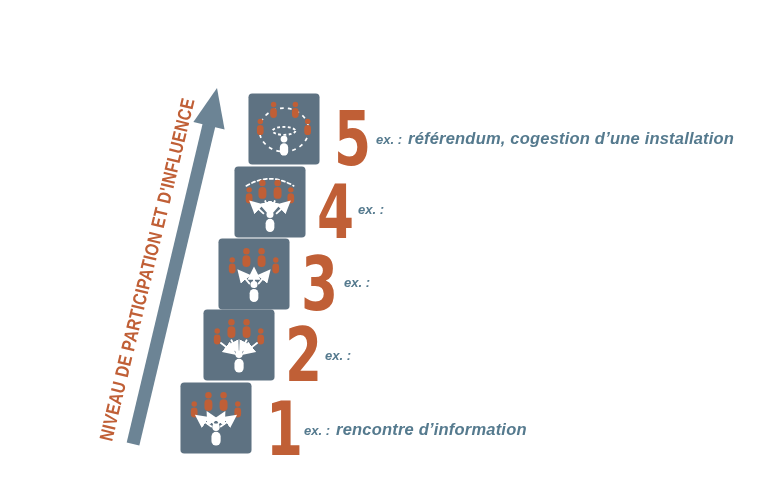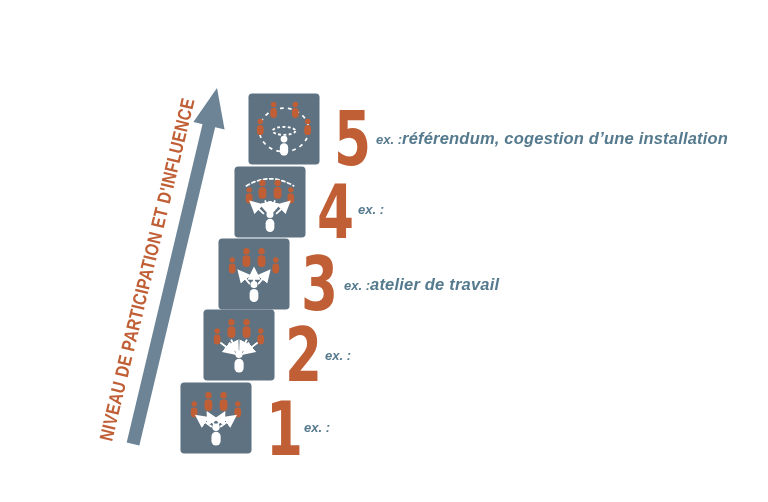--- a/index.html
+++ b/index.html
@@ -32,21 +32,21 @@
     font-family:"DejaVu Sans","Liberation Sans",sans-serif;
     font-weight:bold;font-size:74px;line-height:1;
     transform:scaleX(.72);transform-origin:left top;
   }
   .num0{left:334px;top:102px;}
   .num1{left:317px;top:175px;}
   .num2{left:301px;top:247px;}
   .num3{left:285px;top:318px;}
   .num4{left:266px;top:392px;}
   .ex{
-    position:absolute;display:flex;align-items:baseline;
+    position:absolute;display:flex;align-items:baseline;gap:6px;
     color:var(--ex-text);white-space:nowrap;
   }
   .ex .pre{font-size:13px;font-weight:bold;font-style:italic;}
   .ex .body{font-size:16.5px;font-weight:bold;font-style:italic;letter-spacing:.2px;text-align:right;}
   .ex0{left:376px;top:129px;}
   .ex1{left:358px;top:202px;}
   .ex2{left:344px;top:275px;}
   .ex3{left:325px;top:348px;}
   .ex4{left:304px;top:420px;}
 </style>
@@ -132,21 +132,20 @@
       <rect x="57.4" y="26.8" width="7.1" height="10.6" rx="3.6" fill="#C05F36"></rect>
       <circle cx="38" cy="49.2" r="3.7" fill="#FFFFFF"></circle>
       <rect x="33.4" y="53.8" width="9.2" height="13.8" rx="4.6" fill="#FFFFFF"></rect>
       <line x1="33" y1="48" x2="23" y2="36" stroke="#FFFFFF" stroke-width="2" stroke-linecap="round" marker-end="url(#ah2)"></line>
       <line x1="38" y1="46" x2="38" y2="34" stroke="#FFFFFF" stroke-width="2" stroke-linecap="round" marker-end="url(#ah2)"></line>
       <line x1="43" y1="48" x2="53" y2="36" stroke="#FFFFFF" stroke-width="2" stroke-linecap="round" marker-end="url(#ah2)"></line>
     </svg>
   <div class="num num2">3</div>
   <div class="ex ex2">
     <span class="pre">ex. :</span>
-    <span class="body">atelier de travail</span>
   </div>
 
   <svg class="icon icon3" viewBox="0 0 76 76">
       <defs>
         <marker id="ah3" markerWidth="7" markerHeight="7" refX="5" refY="3.5" orient="auto">
           <path d="M0,0 L7,3.5 L0,7 Z" fill="#FFFFFF"></path>
         </marker>
       </defs>
       <rect x="0.5" y="0.5" width="75" height="75" rx="4" fill="#5E7282"></rect>
       <circle cx="15" cy="23.2" r="2.9" fill="#C05F36"></circle>
@@ -187,15 +186,16 @@
       <circle cx="38" cy="47.8" r="3.9" fill="#FFFFFF"></circle>
       <rect x="33.2" y="52.6" width="9.7" height="14.4" rx="4.8" fill="#FFFFFF"></rect>
       <line x1="33" y1="47" x2="19" y2="37" stroke="#FFFFFF" stroke-width="2" stroke-linecap="round" marker-end="url(#ah4)"></line>
       <line x1="36" y1="45" x2="30" y2="34" stroke="#FFFFFF" stroke-width="2" stroke-linecap="round" marker-end="url(#ah4)"></line>
       <line x1="40" y1="45" x2="46" y2="34" stroke="#FFFFFF" stroke-width="2" stroke-linecap="round" marker-end="url(#ah4)"></line>
       <line x1="43" y1="47" x2="57" y2="37" stroke="#FFFFFF" stroke-width="2" stroke-linecap="round" marker-end="url(#ah4)"></line>
     </svg>
   <div class="num num4">1</div>
   <div class="ex ex4">
     <span class="pre">ex. :</span>
+    <span class="body">rencontre d’information</span>
   </div>
 
 </div>
 
 </body></html>

